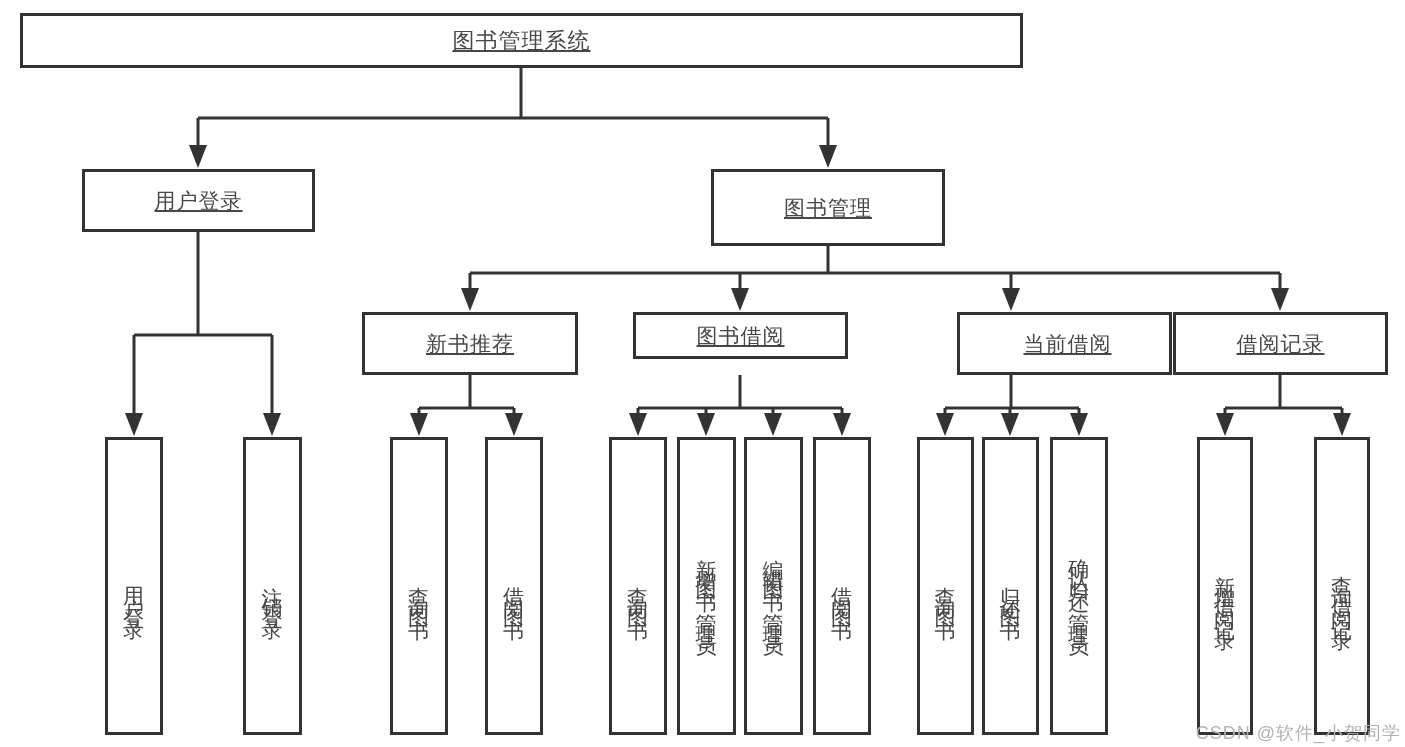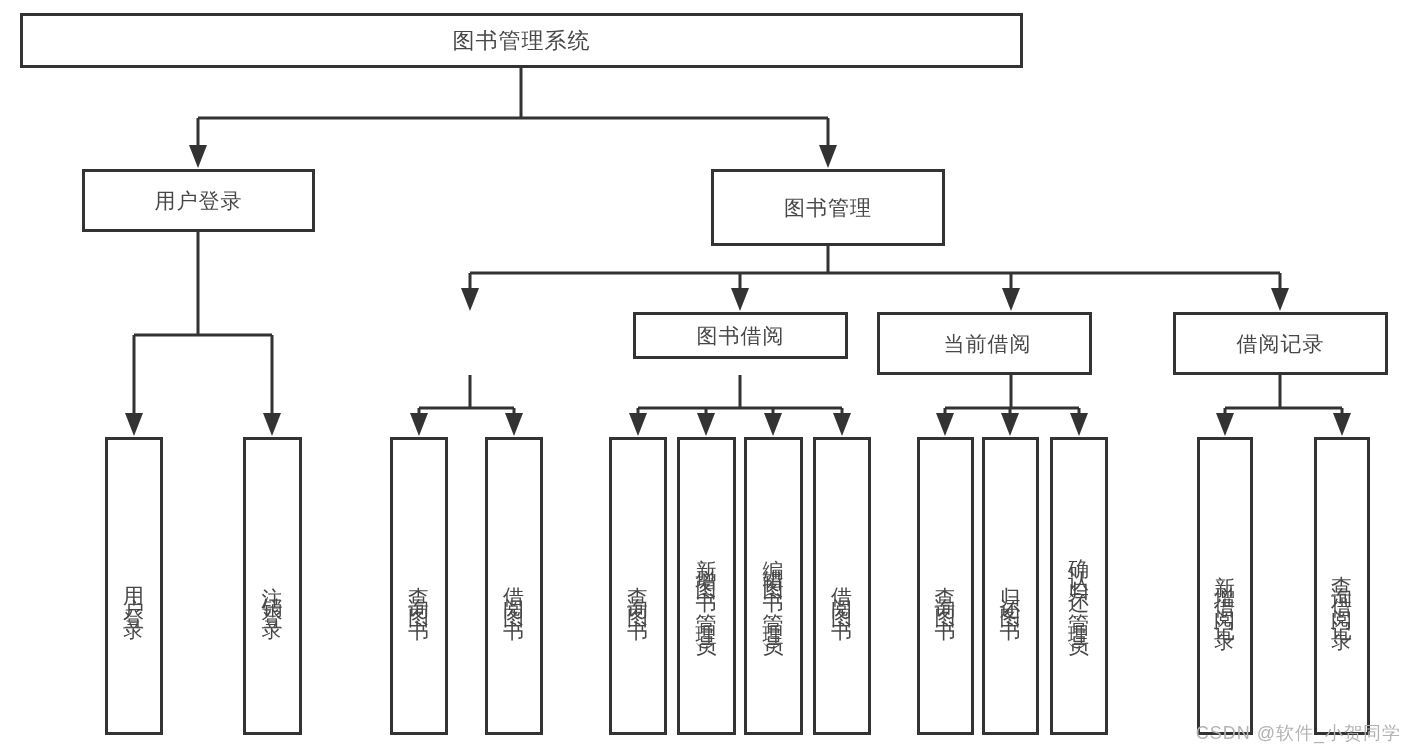--- a/index.html
+++ b/index.html
@@ -38,20 +38,21 @@
     background: var(--background);
     display: flex;
     align-items: center;
     justify-content: center;
     color: var(--text);
   }
   .hnode span {
     font-size: 21px;
     letter-spacing: 1px;
     white-space: nowrap;
+    text-decoration: underline;
   }
   .root-node span { font-size: 22px; }
   .vnode span {
     writing-mode: vertical-rl;
     text-orientation: mixed;
     font-size: 21px;
     letter-spacing: 11px;
     line-height: 1.1;
     margin-bottom: -11px;
   }
@@ -114,24 +115,27 @@
     <span>图书管理系统</span>
   </div>
 
   <div class="node hnode" style="left:82px; top:169px; width:233px; height:63px;">
     <span>用户登录</span>
   </div>
   <div class="node hnode" style="left:711px; top:169px; width:234px; height:77px;">
     <span>图书管理</span>
   </div>
 
+  <div class="node hnode" style="left:362px; top:312px; width:216px; height:63px;">
+    <span>新书推荐</span>
+  </div>
   <div class="node hnode" style="left:633px; top:312px; width:215px; height:47px;">
     <span>图书借阅</span>
   </div>
-  <div class="node hnode" style="left:877px; top:312px; width:215px; height:63px;padding-left:6px;">
+  <div class="node hnode" style="left:957px; top:312px; width:215px; height:63px;padding-left:6px;">
     <span>当前借阅</span>
   </div>
   <div class="node hnode" style="left:1173px; top:312px; width:215px; height:63px;">
     <span>借阅记录</span>
   </div>
 
   <div class="node vnode" style="left:105px; top:437px; width:58px; height:298px;">
     <span>用户登录</span>
   </div>
   <div class="node vnode" style="left:243px; top:437px; width:59px; height:298px;">

